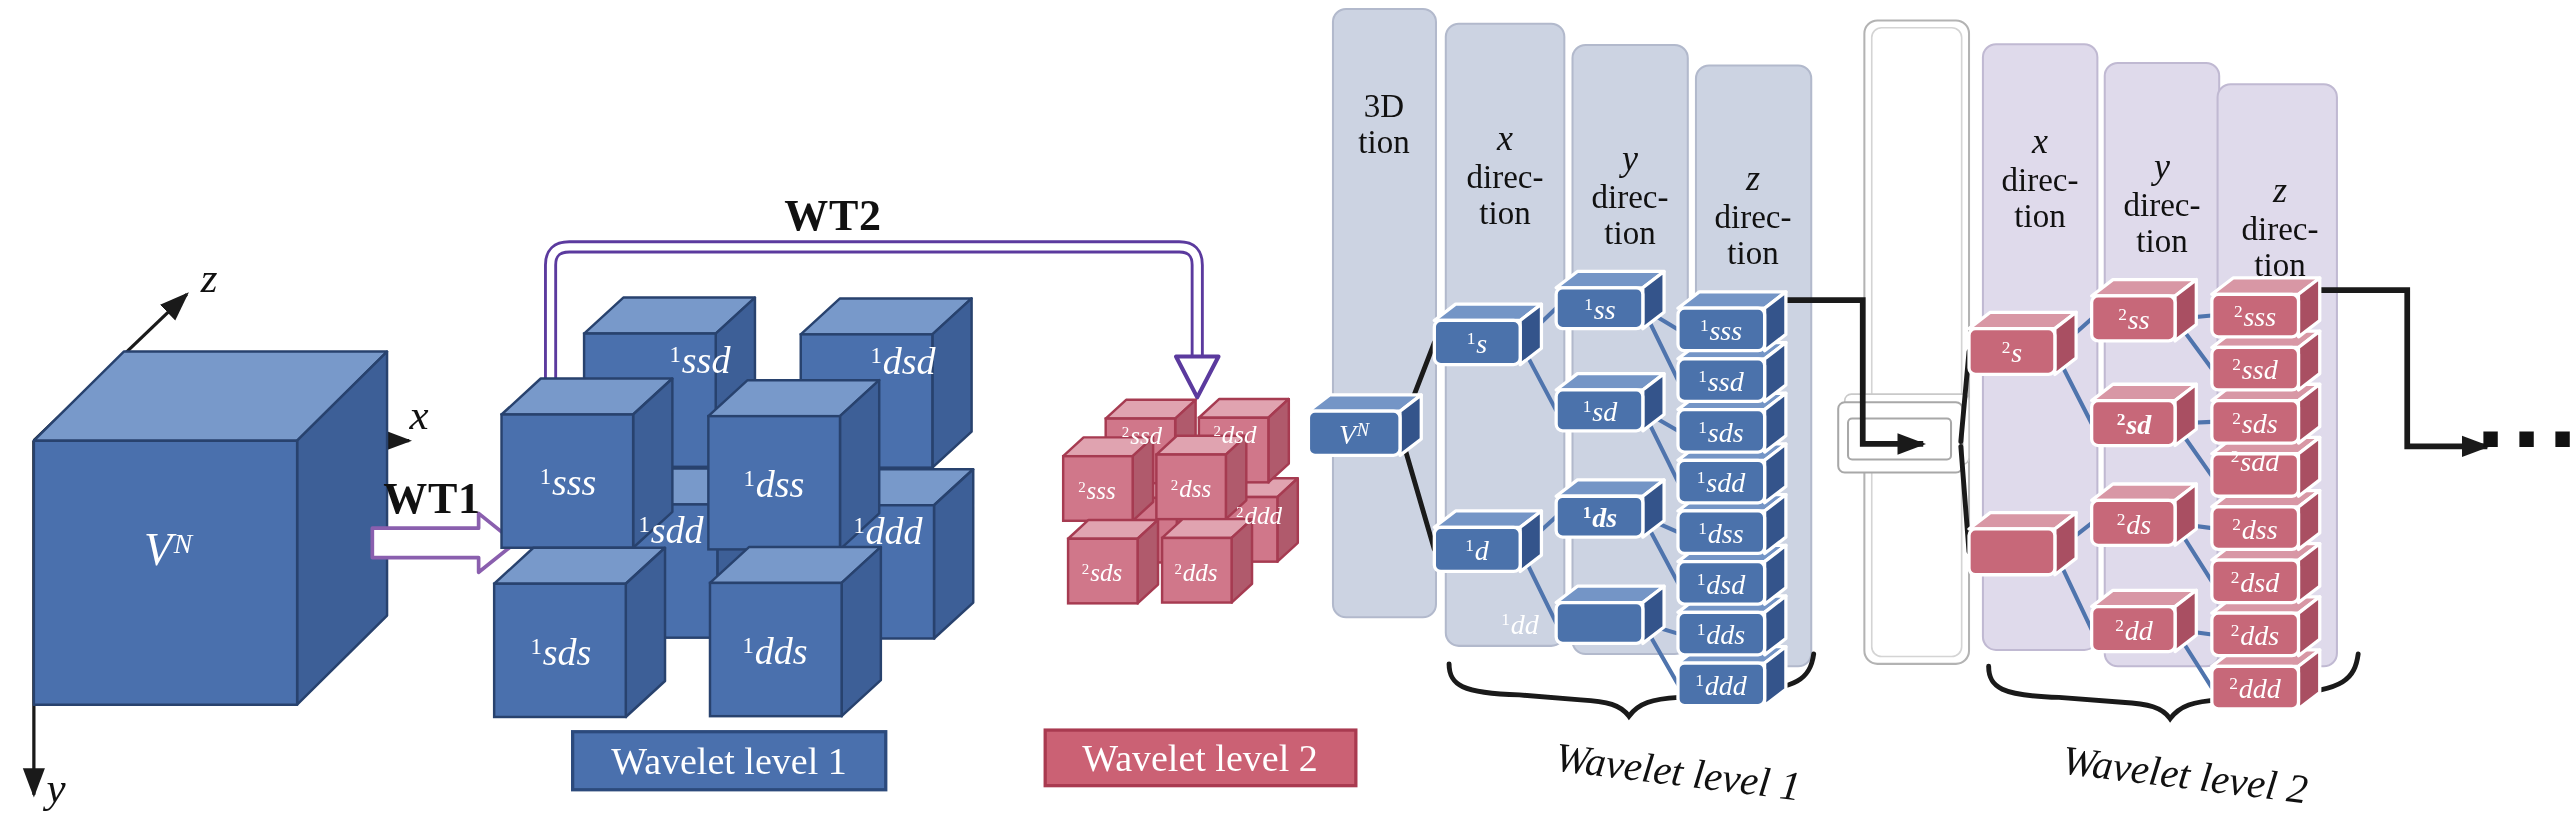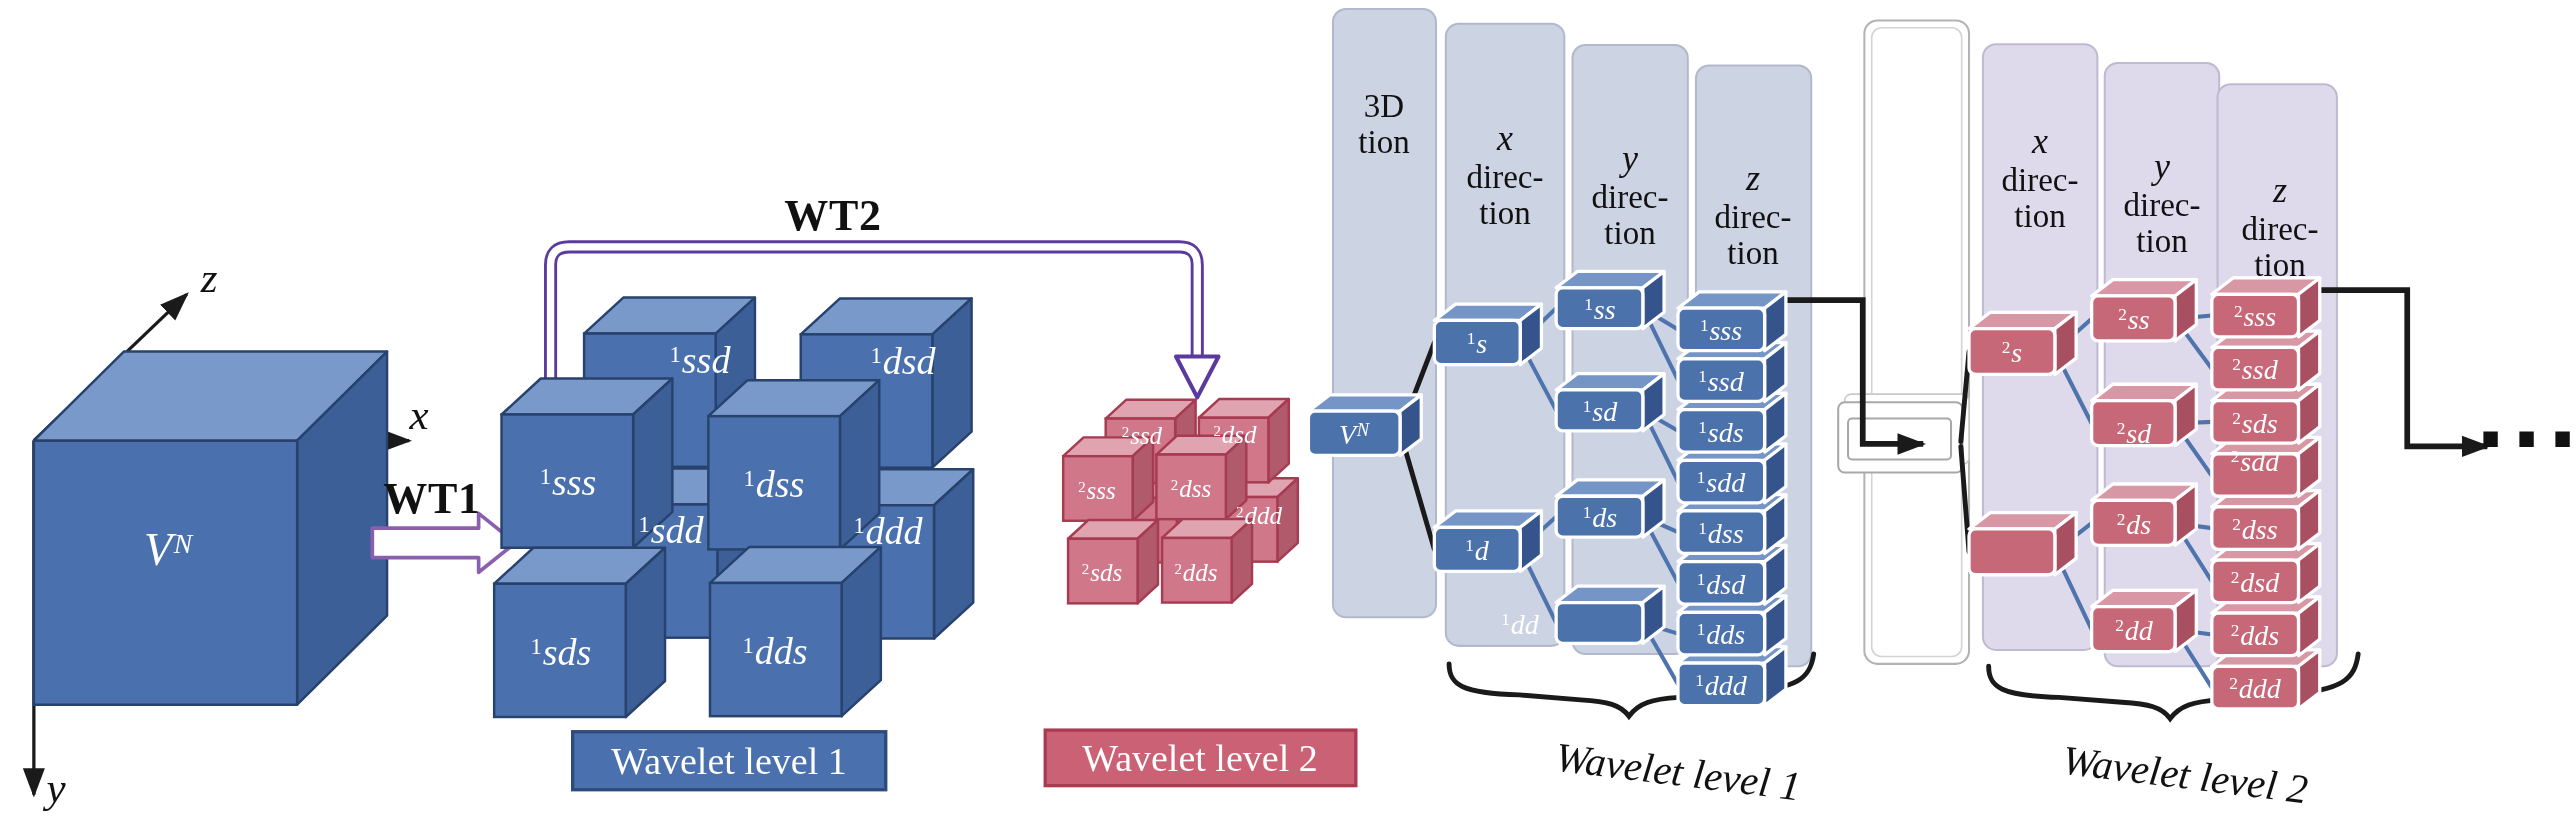--- a/index.html
+++ b/index.html
@@ -347,34 +347,34 @@
       <div class="lbl cube2-lbl" style="left: 1235px; top: 434px;"><span class="sup">2</span><span class="base">dsd</span></div>
       <div class="lbl cube2-lbl" style="left: 1259px; top: 515px;"><span class="sup">2</span><span class="base">ddd</span></div>
       <div class="lbl cube2-lbl" style="left: 1097px; top: 490px;"><span class="sup">2</span><span class="base">sss</span></div>
       <div class="lbl cube2-lbl" style="left: 1191px; top: 488px;"><span class="sup">2</span><span class="base">dss</span></div>
       <div class="lbl cube2-lbl" style="left: 1102px; top: 572px;"><span class="sup">2</span><span class="base">sds</span></div>
       <div class="lbl cube2-lbl" style="left: 1196px; top: 572px;"><span class="sup">2</span><span class="base">dds</span></div>
       <div class="lbl node-lbl" style="left: 1477px; top: 344px;"><span class="sup">1</span><span class="base">s</span></div>
       <div class="lbl node-lbl" style="left: 1477px; top: 551px;"><span class="sup">1</span><span class="base">d</span></div>
       <div class="lbl node-lbl" style="left: 1600px; top: 310px;"><span class="sup">1</span><span class="base">ss</span></div>
       <div class="lbl node-lbl" style="left: 1600px; top: 412px;"><span class="sup">1</span><span class="base">sd</span></div>
-      <div class="lbl node-lbl" style="left: 1600px; top: 518px;"><span class="sup">1</span><span class="base">ds</span></div>
+      <div class="lbl node-lbl" style="left: 1600px; top: 518px; font-weight: bold;"><span class="sup">1</span><span class="base">ds</span></div>
       <div class="lbl node-lbl" style="left: 1520px; top: 625px;"><span class="sup">1</span><span class="base">dd</span></div>
       <div class="lbl node-lbl" style="left: 1721px; top: 331px;"><span class="sup">1</span><span class="base">sss</span></div>
       <div class="lbl node-lbl" style="left: 1721px; top: 382px;"><span class="sup">1</span><span class="base">ssd</span></div>
       <div class="lbl node-lbl" style="left: 1721px; top: 433px;"><span class="sup">1</span><span class="base">sds</span></div>
       <div class="lbl node-lbl" style="left: 1721px; top: 483px;"><span class="sup">1</span><span class="base">sdd</span></div>
       <div class="lbl node-lbl" style="left: 1721px; top: 534px;"><span class="sup">1</span><span class="base">dss</span></div>
       <div class="lbl node-lbl" style="left: 1721px; top: 585px;"><span class="sup">1</span><span class="base">dsd</span></div>
       <div class="lbl node-lbl" style="left: 1721px; top: 635px;"><span class="sup">1</span><span class="base">dds</span></div>
       <div class="lbl node-lbl" style="left: 1721px; top: 686px;"><span class="sup">1</span><span class="base">ddd</span></div>
       <div class="lbl node-lbl" style="left: 2012px; top: 353px;"><span class="sup">2</span><span class="base">s</span></div>
       <div class="lbl node-lbl" style="left: 1912px; top: 554px;"><span class="sup">2</span><span class="base">d</span></div>
       <div class="lbl node-lbl" style="left: 2134px; top: 320px;"><span class="sup">2</span><span class="base">ss</span></div>
-      <div class="lbl node-lbl" style="left: 2134px; top: 434px;"><span class="sup">2</span><span class="base">sd</span></div>
+      <div class="lbl node-lbl" style="left: 2134px; top: 425px; font-weight: bold;"><span class="sup">2</span><span class="base">sd</span></div>
       <div class="lbl node-lbl" style="left: 2134px; top: 525px;"><span class="sup">2</span><span class="base">ds</span></div>
       <div class="lbl node-lbl" style="left: 2134px; top: 631px;"><span class="sup">2</span><span class="base">dd</span></div>
       <div class="lbl node-lbl" style="left: 2255px; top: 317px;"><span class="sup">2</span><span class="base">sss</span></div>
       <div class="lbl node-lbl" style="left: 2255px; top: 370px;"><span class="sup">2</span><span class="base">ssd</span></div>
       <div class="lbl node-lbl" style="left: 2255px; top: 424px;"><span class="sup">2</span><span class="base">sds</span></div>
       <div class="lbl node-lbl" style="left: 2255px; top: 462px;"><span class="sup">2</span><span class="base">sdd</span></div>
       <div class="lbl node-lbl" style="left: 2255px; top: 530px;"><span class="sup">2</span><span class="base">dss</span></div>
       <div class="lbl node-lbl" style="left: 2255px; top: 583px;"><span class="sup">2</span><span class="base">dsd</span></div>
       <div class="lbl node-lbl" style="left: 2255px; top: 636px;"><span class="sup">2</span><span class="base">dds</span></div>
       <div class="lbl node-lbl" style="left: 2255px; top: 689px;"><span class="sup">2</span><span class="base">ddd</span></div>

